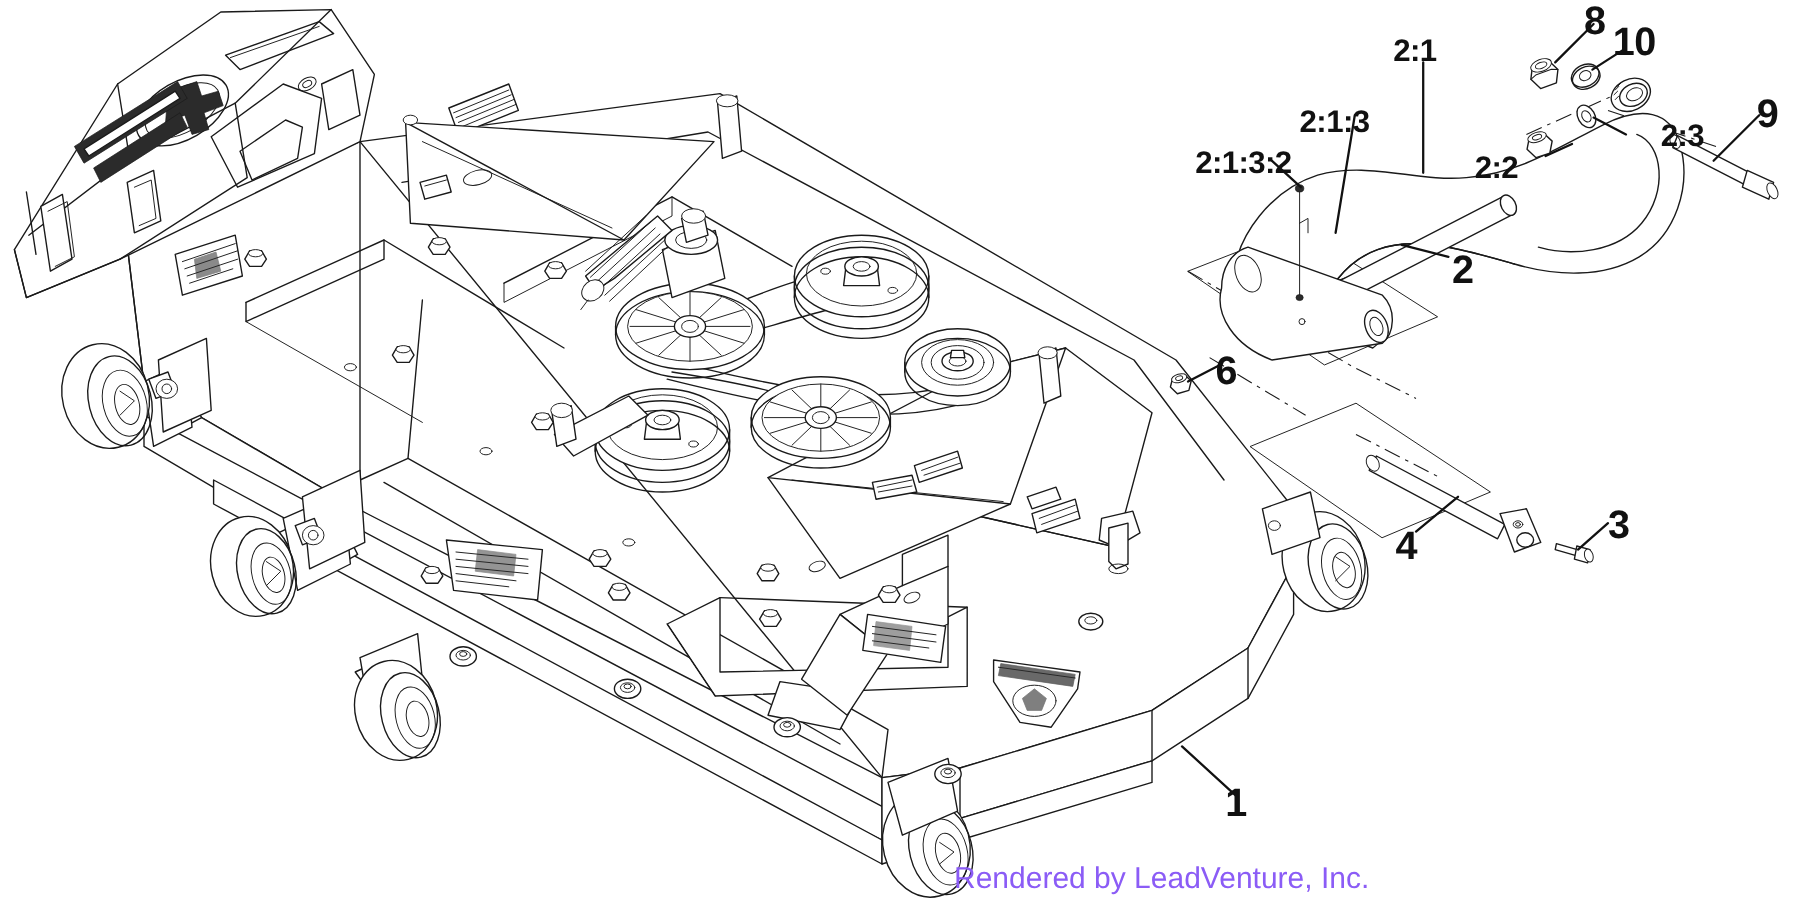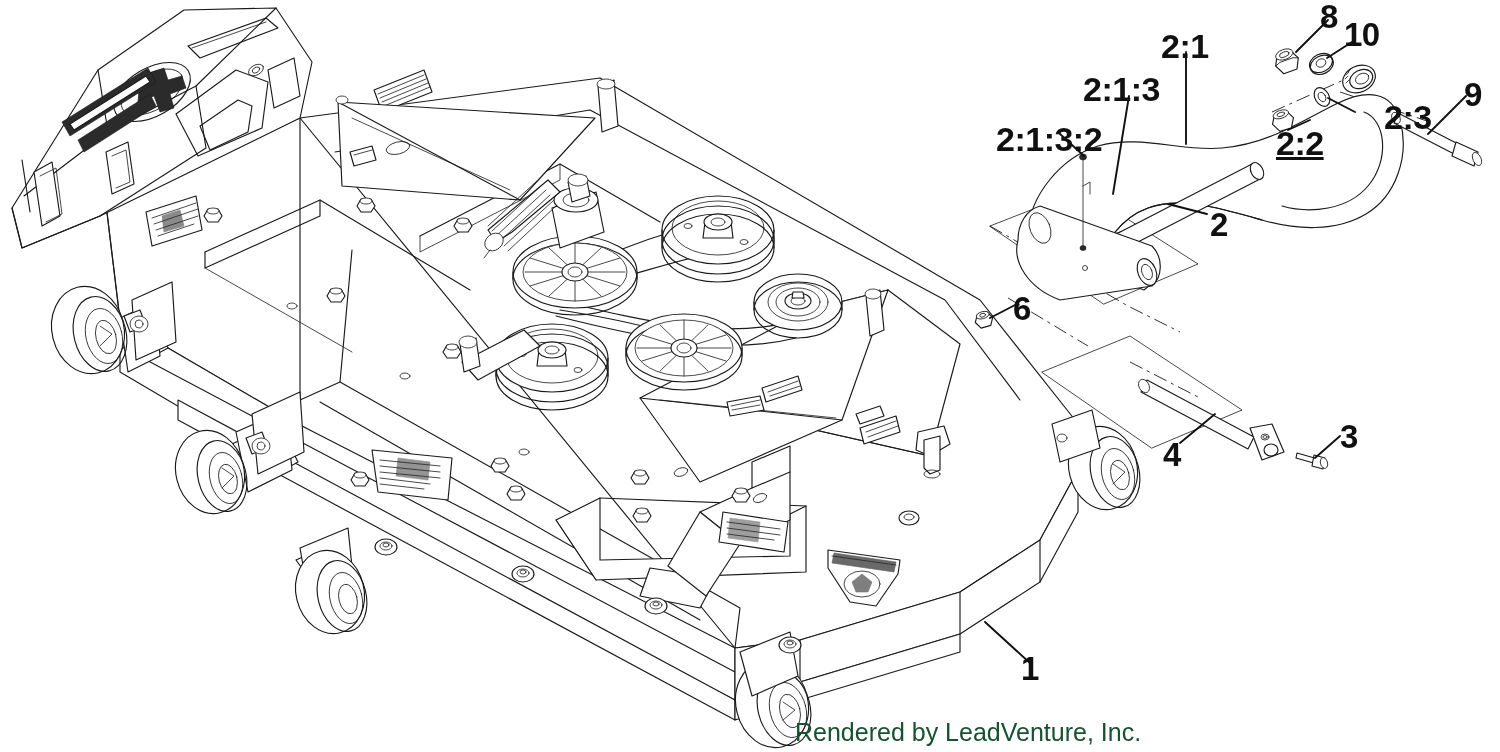--- a/index.html
+++ b/index.html
@@ -29,28 +29,28 @@
     font-weight: 700;
     color: #111111;
     white-space: nowrap;
     line-height: 1;
     letter-spacing: -0.5px;
   }
   .callout.num {
     font-size: 33px;
   }
   .callout.sub {
-    font-size: 34px;
+    font-size: 26px;
   }
   #caption {
     position: absolute;
     left: 795px;
     top: 718px;
     font-size: 25px;
-    color: #14532d;
+    color: #8b5cf6;
     font-family: "Liberation Sans", sans-serif;
     white-space: nowrap;
     letter-spacing: 0px;
   }
   #watermark-text {
     position: absolute;
     left: 488px;
     top: 468px;
     font-size: 46px;
     letter-spacing: 23px;
@@ -652,20 +652,20 @@
 
   <div class="callout num" style="left:1021px; top:652px;">1</div>
   <div class="callout num" style="left:1210px; top:208px;">2</div>
   <div class="callout num" style="left:1340px; top:420px;">3</div>
   <div class="callout num" style="left:1163px; top:438px;">4</div>
   <div class="callout num" style="left:1013px; top:292px;">6</div>
   <div class="callout num" style="left:1320px; top:0px;">8</div>
   <div class="callout num" style="left:1464px; top:78px;">9</div>
   <div class="callout num" style="left:1344px; top:18px;">10</div>
   <div class="callout sub" style="left:1161px; top:29px;">2:1</div>
-  <div class="callout sub" style="left:1276px; top:126px;text-decoration:underline;">2:2</div>
+  <div class="callout sub" style="left:1229px; top:126px;">2:2</div>
   <div class="callout sub" style="left:1384px; top:100px;">2:3</div>
-  <div class="callout sub" style="left:1083px; top:72px;text-align:center;">2:1:3</div>
+  <div class="callout sub" style="left:1083px; top:88px;text-align:center;">2:1:3</div>
   <div class="callout sub" style="left:996px;  top:122px;">2:1:3:2</div>
 
   <div id="caption">Rendered by LeadVenture, Inc.</div>
 
 </div>
 
 </body></html>

